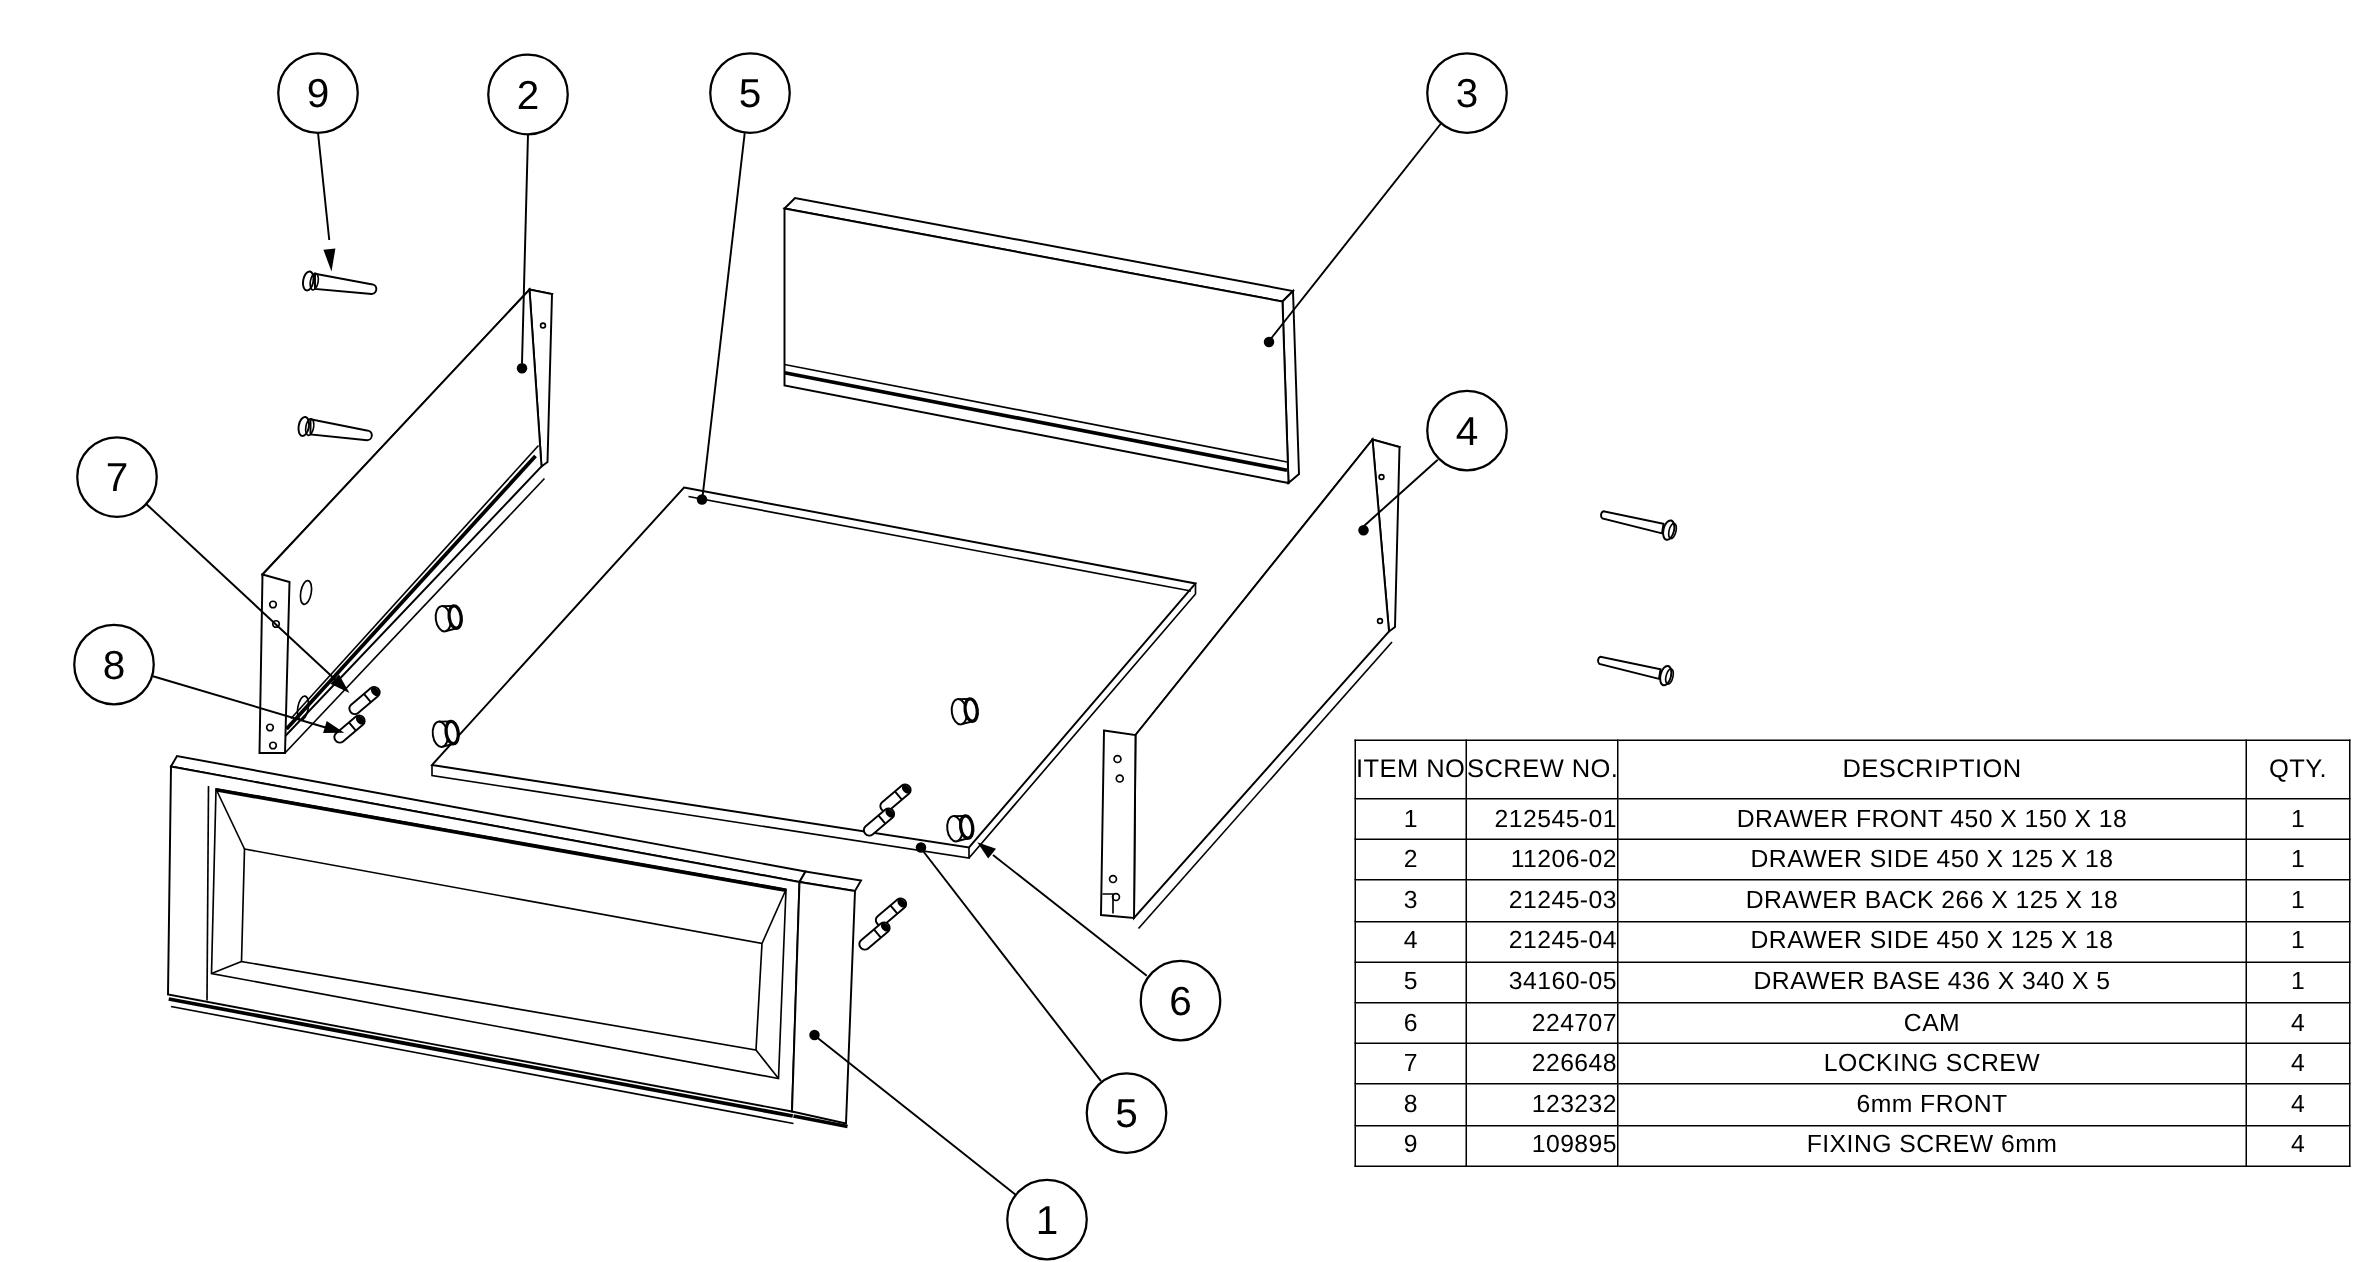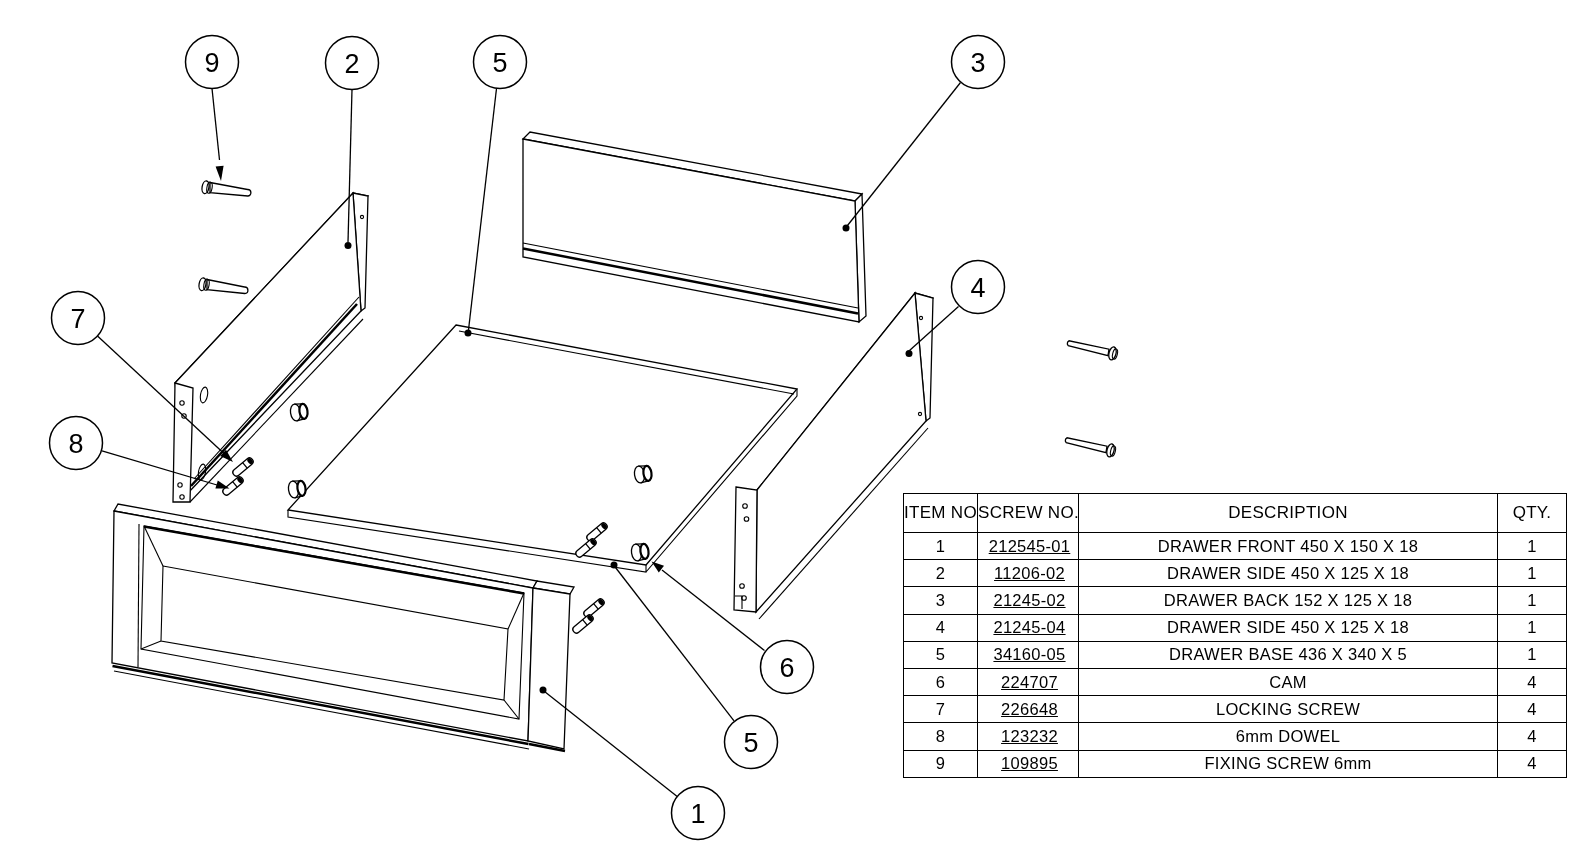--- a/index.html
+++ b/index.html
@@ -18,21 +18,21 @@
   .btext{font-family:"Liberation Sans",sans-serif;font-size:27px;fill:#000;
          text-anchor:middle;}
 
   
   .bom{position:absolute;left:903px;top:493px;width:663px;border-collapse:collapse;
        table-layout:fixed;color:#000;font-size:16.5px;letter-spacing:.3px;}
   .bom th,.bom td{border:1.6px solid #000;text-align:center;vertical-align:middle;
        padding:0;font-weight:400;white-space:nowrap;overflow:hidden;}
   .bom th{height:38px;font-size:17px;}
   .bom td{height:26.2px;}
-  .bom td.part{text-align:center;padding-left:3px;text-decoration:underline;}
+  .bom td.part{text-align:right;padding-left:3px;}
 </style>
 </head>
 <body>
 
 <div id="stage">
 
   <svg id="drawing" width="1578" height="841" viewBox="0 0 1578 841" xmlns="http://www.w3.org/2000/svg">
 
     <g>
       <polygon class="wf" points="523,139 530,132 862,194 855,201"></polygon>
@@ -272,22 +272,22 @@
         <td>1</td>
       </tr>
       <tr>
         <td>2</td>
         <td class="part">11206-02</td>
         <td>DRAWER SIDE 450 X 125 X 18</td>
         <td>1</td>
       </tr>
       <tr>
         <td>3</td>
-        <td class="part">21245-02</td>
-        <td>DRAWER BACK 152 X 125 X 18</td>
+        <td class="part">21245-03</td>
+        <td>DRAWER BACK 266 X 125 X 18</td>
         <td>1</td>
       </tr>
       <tr>
         <td>4</td>
         <td class="part">21245-04</td>
         <td>DRAWER SIDE 450 X 125 X 18</td>
         <td>1</td>
       </tr>
       <tr>
         <td>5</td>
@@ -303,21 +303,21 @@
       </tr>
       <tr>
         <td>7</td>
         <td class="part">226648</td>
         <td>LOCKING SCREW</td>
         <td>4</td>
       </tr>
       <tr>
         <td>8</td>
         <td class="part">123232</td>
-        <td>6mm DOWEL</td>
+        <td>6mm FRONT</td>
         <td>4</td>
       </tr>
       <tr>
         <td>9</td>
         <td class="part">109895</td>
         <td>FIXING SCREW 6mm</td>
         <td>4</td>
       </tr>
     </tbody>
   </table>

